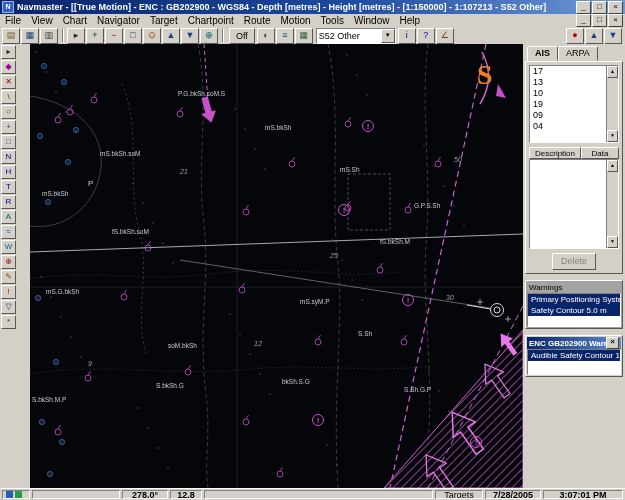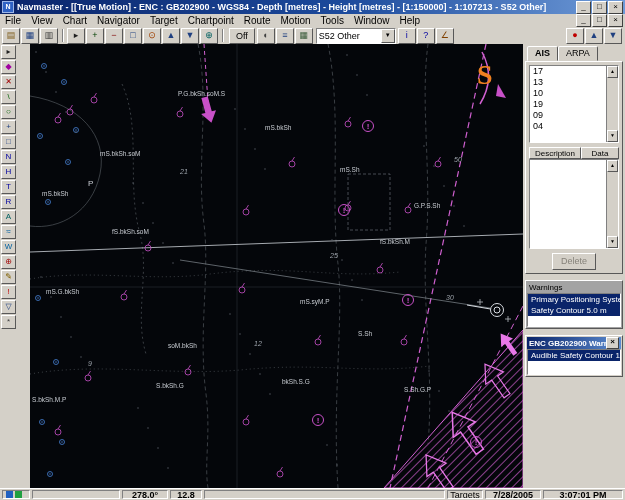--- a/index.html
+++ b/index.html
@@ -540,16 +540,16 @@
 
 <div class="statusbar">
   <div class="spanel" style="width:28px;">
     <span class="mini-ico" style="background:#2060c0;"></span>
     <span class="mini-ico" style="background:#20a040;"></span>
   </div>
   <div class="spanel" style="width:88px;"></div>
   <div class="spanel b" style="width:46px;justify-content:center;">278.0°</div>
   <div class="spanel b" style="width:32px;justify-content:center;">12.8</div>
   <div class="spanel sfill"></div>
-  <div class="spanel" style="width:36px;justify-content:center;">Targets</div>
+  <div class="spanel" style="width:48px;justify-content:center;">Targets</div>
   <div class="spanel b" style="width:56px;justify-content:center;">7/28/2005</div>
   <div class="spanel b" style="width:80px;justify-content:center;">3:07:01 PM</div>
 </div>
 
 </body></html>

